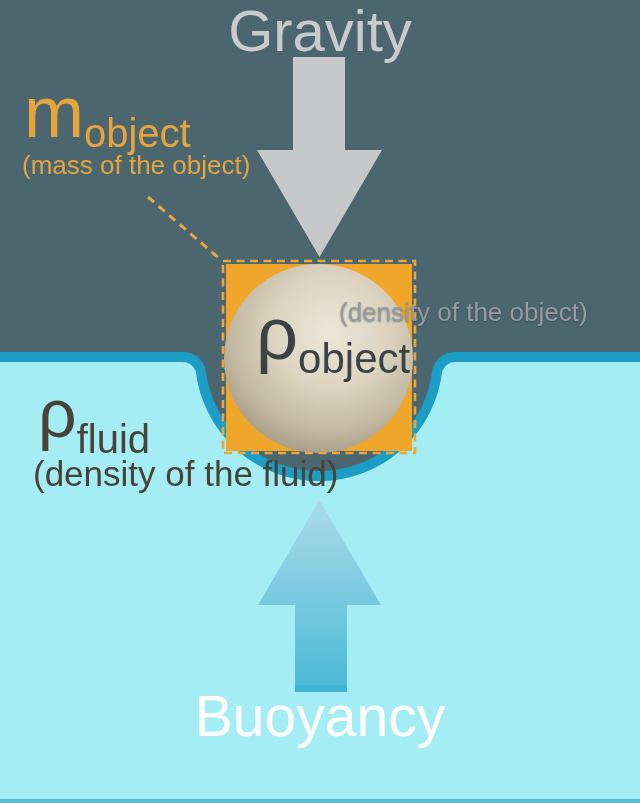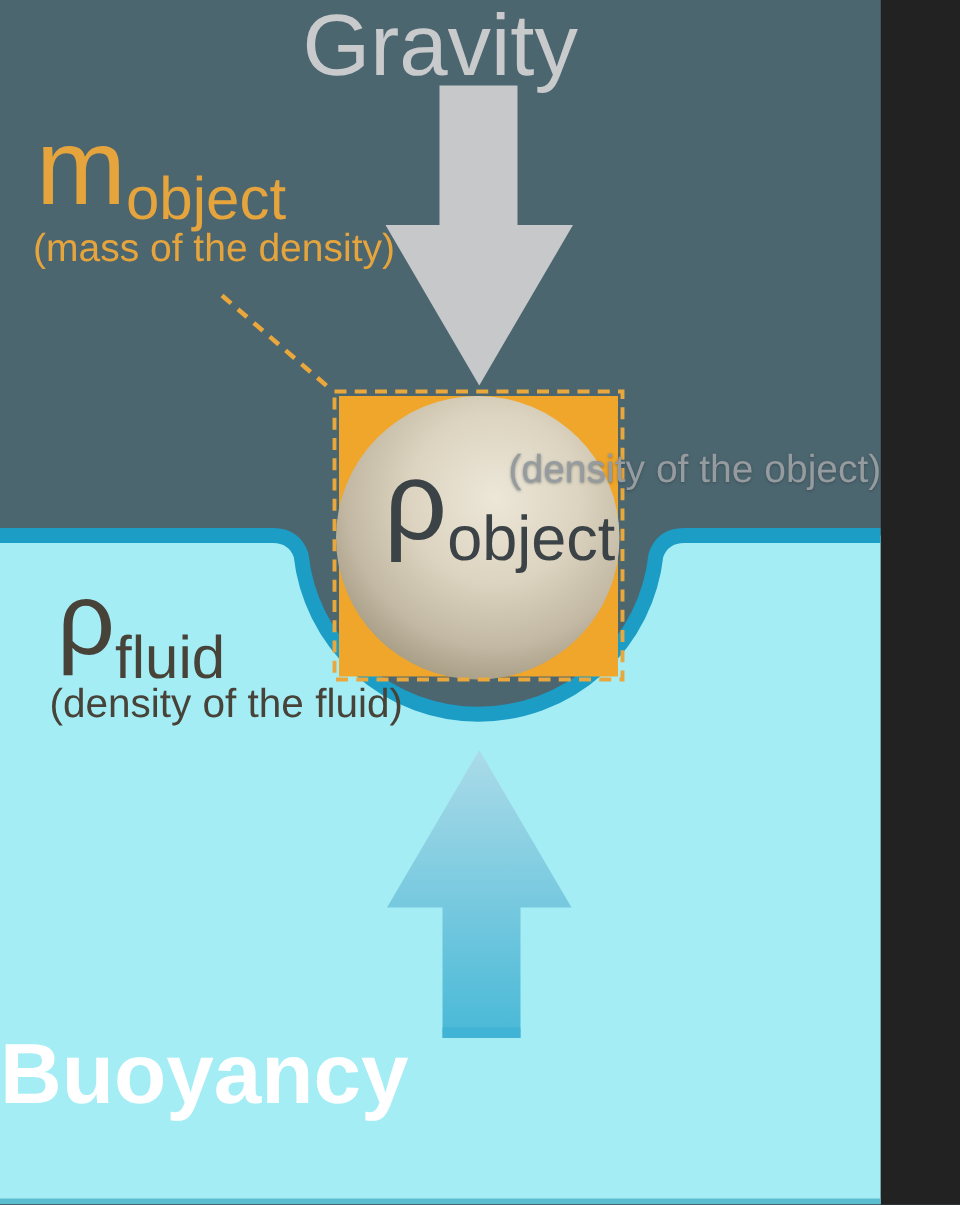--- a/index.html
+++ b/index.html
@@ -1,42 +1,42 @@
 <!DOCTYPE html>
 <html><head>
 <meta charset="utf-8">
 <style>
   html,body { margin:0; padding:0; background:#222; }
   #stage {
-    position:relative; width:587px; height:803px; overflow:hidden;
+    position:relative; width:640px; height:803px; overflow:hidden;
     font-family:"Liberation Sans", sans-serif;
     background: var(--background, #4C6670);
   }
   #stage svg { position:absolute; left:0; top:0; }
   .txt, .sym { position:absolute; line-height:1; white-space:nowrap; }
   .sym .sym-sub { position:relative; }
 
   .gravity   { left:0; right:0; top:2px; text-align:center; font-size:58px; color:var(--gravity-text); }
-  .buoyancy  { left:0; right:0; top:688px; font-size:57px; color:var(--buoyancy-text);font-weight:bold; }
+  .buoyancy  { left:0; right:0; top:688px; text-align:center; font-size:57px; color:var(--buoyancy-text); }
 
   .mass      { left:24px; top:76px; font-size:72px; color:var(--mass-text); }
   .mass .sym-sub { font-size:40px; top:10px; }
   .mass-caption { left:22px; top:152px; font-size:26px; color:var(--mass-text); }
 
   .rho-object { left:256px; top:297px; font-size:74px; color:var(--density-object-text); }
   .rho-object .sym-sub { font-size:42px; top:14px; }
   .density-object-caption {
     left:339px; top:299px; font-size:26px; color:var(--density-object-caption);
     text-shadow:0 1px 2px rgba(43,58,64,0.55);
     text-align:center;
   }
 
   .rho-fluid { left:38px; top:379px; font-size:68px; color:var(--density-fluid-text); }
   .rho-fluid .sym-sub { font-size:40px; top:16px;margin-top:44px; }
-  .fluid-caption { left:33px; top:456px; font-size:27px; color:var(--density-fluid-text); }
+  .fluid-caption { left:33px; top:456px; font-size:35px; color:var(--density-fluid-text); }
 </style>
 </head>
 <body>
 
 <div id="stage" style="--background: #4C6670; --fluid: #A5EDF5; --fluid-surface-line: #1B9DC6; --bottom-edge: #5CBDD1; --gravity-arrow: #C6C8CA; --gravity-text: #C9CACC; --buoyancy-arrow-top: #ABDBE8; --buoyancy-arrow-bottom: #49B9D7; --buoyancy-arrow-base: #3FB2D3; --buoyancy-text: #FFFFFF; --mass-square: #F0A62B; --mass-square-border: #EAA73C; --mass-text: #E6A43D; --sphere-light: #EDE7D9; --sphere-dark: #8D8370; --density-object-text: #3C4347; --density-object-caption: #959B9E; --density-fluid-text: #474339;">
 
   <svg width="640" height="803" viewBox="0 0 640 803">
     <defs>
       <radialGradient id="sphereGrad" cx="56%" cy="36%" r="75%">
         <stop offset="0%" style="stop-color:var(--sphere-light)"></stop>
@@ -71,21 +71,21 @@
 
     <polygon points="295,692 295,605 258,605 319.5,500 381,605 347,605 347,692" fill="url(#buoyGrad)"></polygon>
     <rect x="295" y="685" width="52" height="7" opacity="0.85" style="fill:var(--buoyancy-arrow-base)"></rect>
   </svg>
 
   <div class="txt gravity">Gravity</div>
 
   <div class="sym mass">
     <span class="sym-main">m</span><span class="sym-sub">object</span>
   </div>
-  <div class="txt mass-caption">(mass of the density)</div>
+  <div class="txt mass-caption">(mass of the object)</div>
 
   <div class="sym rho-object">
     <span class="sym-main">ρ</span><span class="sym-sub">object</span>
   </div>
   <div class="txt density-object-caption">(density of the object)</div>
 
   <div class="sym rho-fluid">
     <span class="sym-main">ρ</span><span class="sym-sub">fluid</span>
   </div>
   <div class="txt fluid-caption">(density of the fluid)</div>

